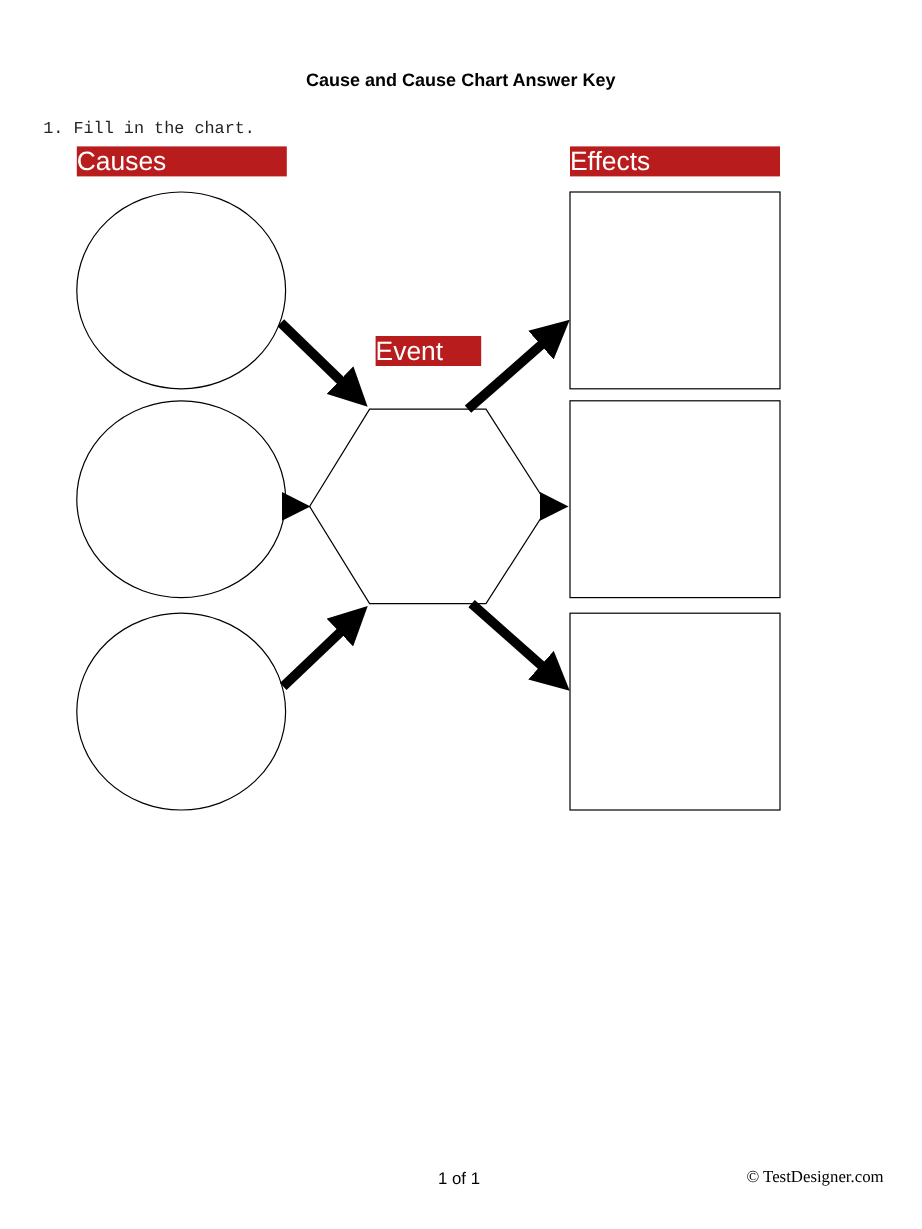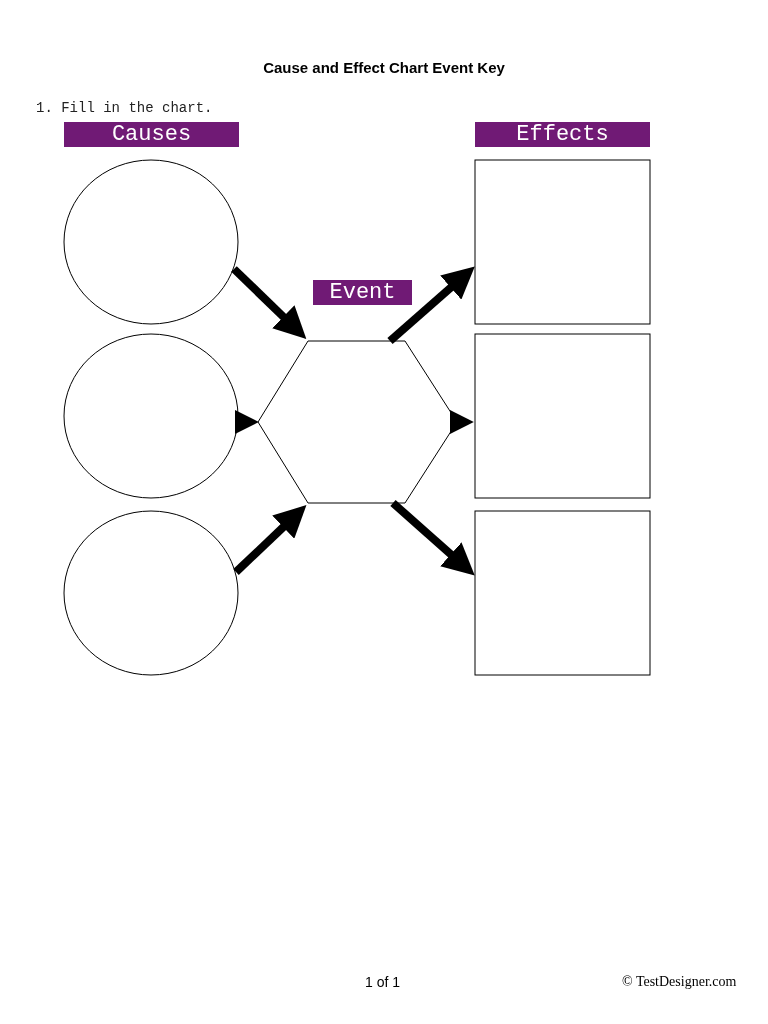--- a/index.html
+++ b/index.html
@@ -1,32 +1,32 @@
 <!DOCTYPE html>
 <html><head>
 <meta charset="utf-8">
 <style>
   html, body { margin: 0; padding: 0; background: #fff; }
   body { width: 768px; height: 1024px; position: relative; overflow: hidden; font-family: "Liberation Sans", sans-serif; color: #000; }
   .title { position: absolute; left: 0; width: 768px; top: 59px; text-align: center; font-weight: bold; font-size: 15px; }
   .instr { position: absolute; left: 36px; top: 100px; font-size: 14px; color: #222; font-family: Liberation Mono, monospace; }
-  .label { position: absolute; background: #701a75; color: #fff; text-align: center; font-size: 22px; line-height: 25px; height: 25px; font-family: Liberation Mono, monospace; }
+  .label { position: absolute; background: #b91c1c; color: #fff; font-size: 22px; line-height: 25px; height: 25px; }
   svg.diagram { position: absolute; left: 0; top: 0; }
   .footer-page { position: absolute; left: 365px; top: 974px; font-family: Liberation Sans, sans-serif; font-size: 14px; }
   .footer-copy { position: absolute; left: 622px; top: 974px; font-family: "Liberation Serif", serif; font-size: 14px; }
 </style>
 </head>
 <body>
 
-<div class="title">Cause and Effect Chart Event Key</div>
+<div class="title">Cause and Cause Chart Answer Key</div>
 <div class="instr">1.  Fill in the chart.</div>
 
 <div class="label" style="left:64px; top:122px; width:175px;">Causes</div>
 <div class="label" style="left:475px; top:122px; width:175px;">Effects</div>
-<div class="label" style="left:313px; top:280px; width:99px;">Event</div>
+<div class="label" style="left:313px; top:280px; width:88px;">Event</div>
 
 <svg class="diagram" width="768" height="1024" viewBox="0 0 768 1024">
   <defs>
     <marker id="ah" markerWidth="4" markerHeight="4" refX="2.2" refY="2" orient="auto" markerUnits="strokeWidth">
       <path d="M0,0 L4,2 L0,4 z" fill="#000"></path>
     </marker>
   </defs>
 
   <ellipse cx="151" cy="242" rx="87" ry="82" fill="#fff" stroke="#000" stroke-width="1"></ellipse>
   <ellipse cx="151" cy="416" rx="87" ry="82" fill="#fff" stroke="#000" stroke-width="1"></ellipse>

